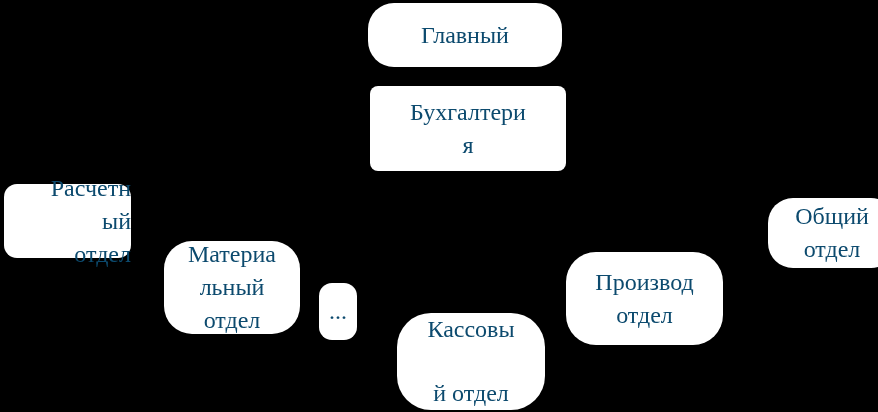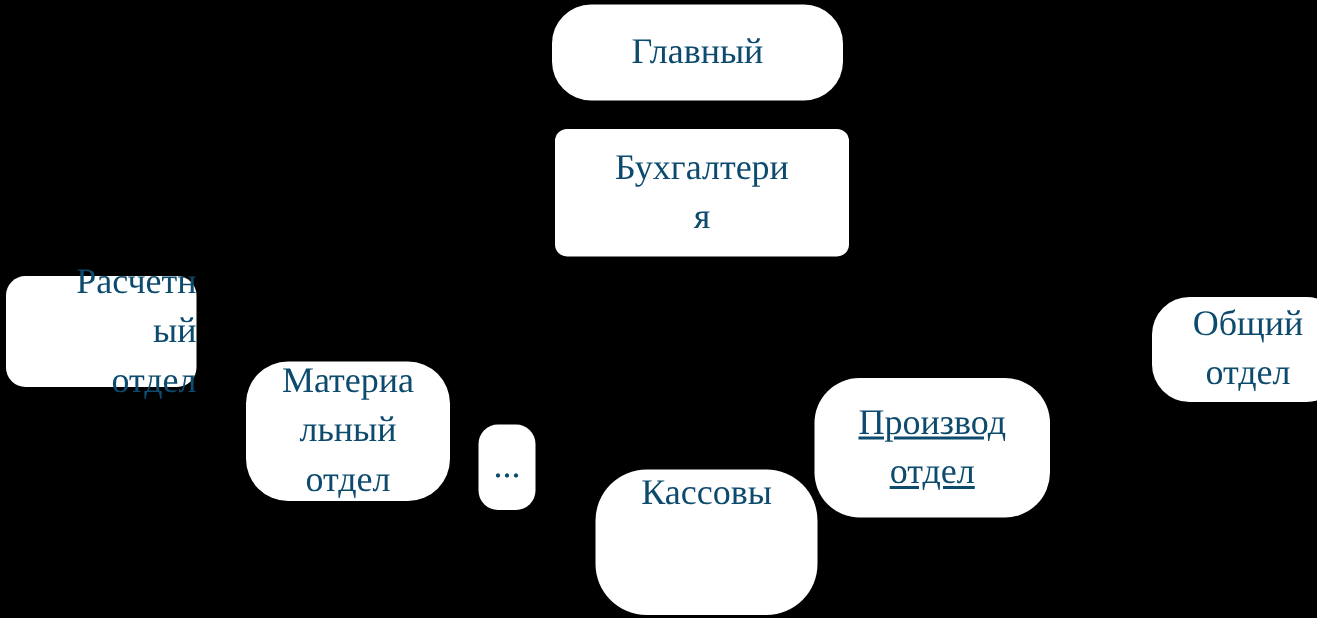--- a/index.html
+++ b/index.html
@@ -31,21 +31,21 @@
     display: block;
     white-space: nowrap;
   }
   
   .n-chief      { left: 368px; top: 3px;   width: 194px; height: 64px; border-radius: 26px; }
   .n-accounting { left: 370px; top: 86px;  width: 196px; height: 85px; border-radius: 8px; }
   .n-settlement { left: 4px;   top: 184px; width: 127px; height: 74px; border-radius: 13px; align-items: flex-end; }
   .n-material   { left: 164px; top: 241px; width: 136px; height: 93px; border-radius: 28px; }
   .n-ellipsis   { left: 319px; top: 283px; width: 38px;  height: 57px; border-radius: 13px; }
   .n-cash       { left: 397px; top: 313px; width: 148px; height: 97px; border-radius: 34px; justify-content: space-between; }
-  .n-production { left: 543px; top: 252px; width: 157px; height: 93px; border-radius: 30px; text-decoration: underline; }
+  .n-production { left: 566px; top: 252px; width: 157px; height: 93px; border-radius: 30px; }
   .n-general    { left: 768px; top: 198px; width: 128px; height: 70px; border-radius: 25px; }
 </style>
 </head>
 <body>
 
 <div class="canvas">
 
   <div class="node n-chief">
     <span class="line">Главный</span>
   </div>
@@ -66,20 +66,21 @@
     <span class="line">льный</span>
     <span class="line">отдел</span>
   </div>
 
   <div class="node n-ellipsis">
     <span class="line">...</span>
   </div>
 
   <div class="node n-cash">
     <span class="line">Кассовы</span>
+    <span class="line">й отдел</span>
   </div>
 
   <div class="node n-production">
     <span class="line">Производ</span>
     <span class="line">отдел</span>
   </div>
 
   <div class="node n-general">
     <span class="line">Общий</span>
     <span class="line">отдел</span>

